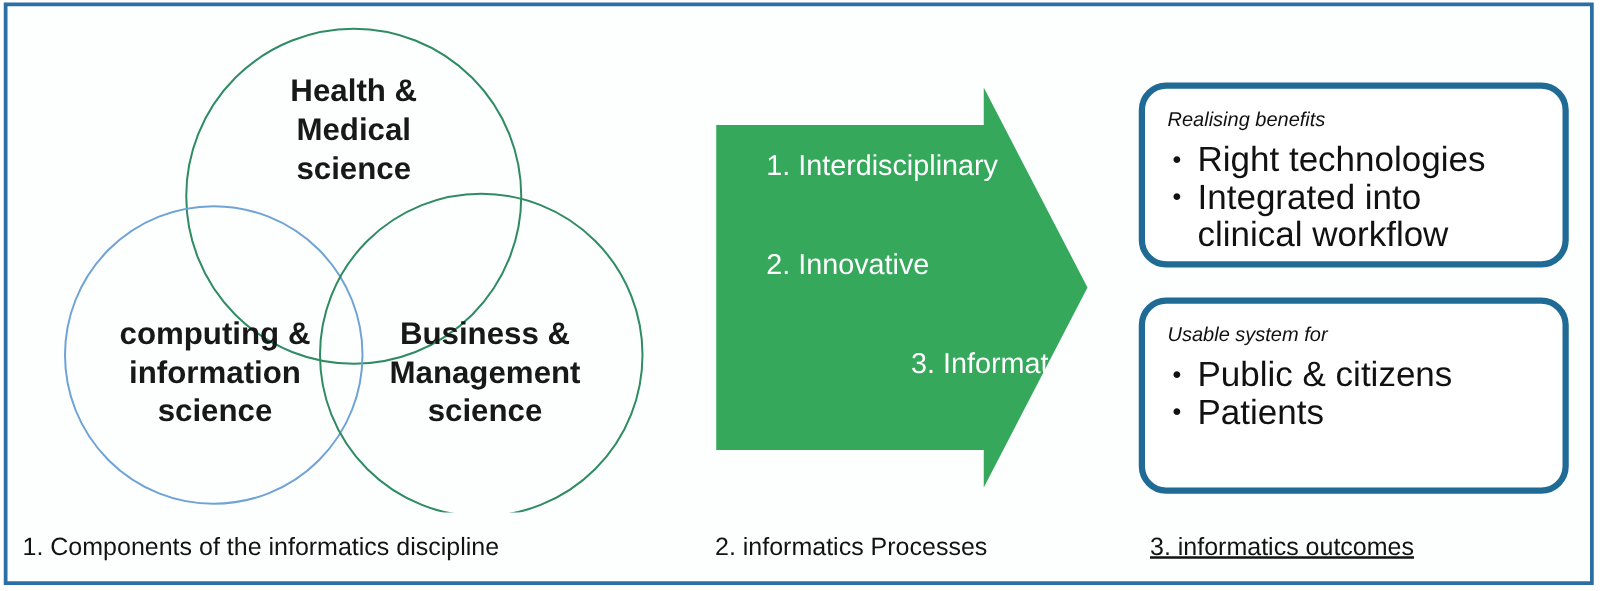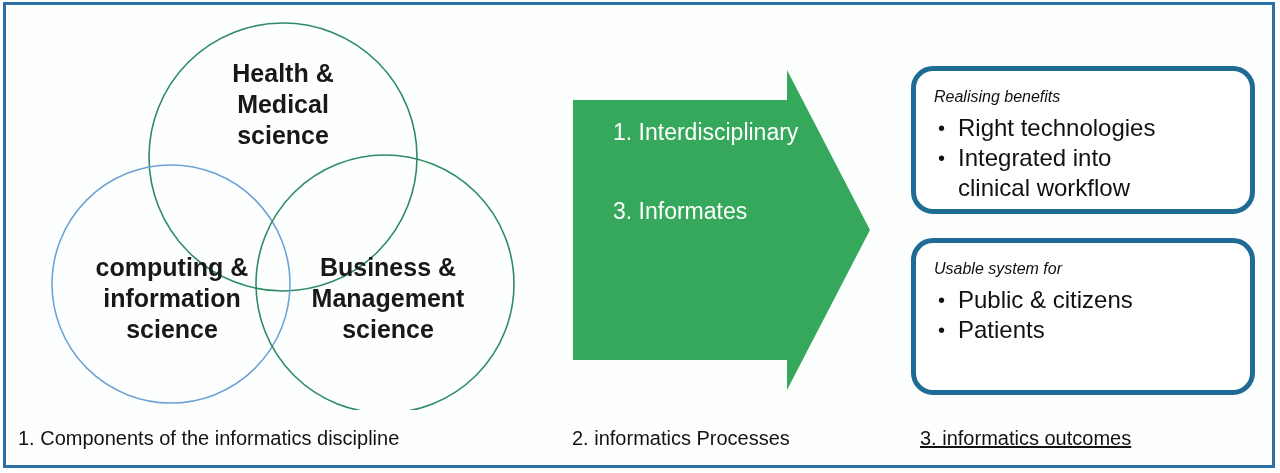--- a/index.html
+++ b/index.html
@@ -71,21 +71,21 @@
     width: 250px;
   }
   .arrow-item {
     color: #ffffff;
     font-size: 23px;
     line-height: 28px;
     margin-bottom: 51px;
     font-family: "Liberation Sans", sans-serif;
     white-space: nowrap;
   }
-  .arrow-item:last-child { margin-bottom: 0; }
+  .arrow-item:last-child { margin-bottom: 0; text-align: right; }
 
   
   .outcome-box {
     position: absolute;
     border: 5px solid #1F6B96;
     border-radius: 22px;
     background: #ffffff;
     box-sizing: border-box;
   }
   #outcome-box-1 { left: 911px; top: 66px;  width: 344px; height: 148px; }
@@ -98,21 +98,21 @@
     color: #111111;
     margin: 11px 0 2px 18px;
     font-family: "Liberation Sans", sans-serif;
   }
   .outcome-list {
     list-style: none;
     margin: 0;
     padding: 0 0 0 18px;
   }
   .outcome-list li {
-    font-size: 24px;
+    font-size: 28px;
     line-height: 30px;
     color: #111111;
     position: relative;
     padding-left: 24px;
     font-family: "Liberation Sans", sans-serif;
   }
   .outcome-list li.bulleted::before {
     content: "\2022";
     position: absolute;
     left: 4px;
@@ -157,20 +157,21 @@
 Management
 science</div>
   </div>
 
   <div id="arrow-wrap">
     <svg width="330" height="330" viewBox="0 0 330 330">
       <polygon points="13,30 227,30 227,0 310,160 227,320 227,290 13,290" fill="#35A85B"></polygon>
     </svg>
     <div id="arrow-text">
       <div class="arrow-item">1. Interdisciplinary</div>
+      <div class="arrow-item">2. Innovative</div>
       <div class="arrow-item">3. Informates</div>
     </div>
   </div>
 
   <div class="outcome-box" id="outcome-box-1">
     <div class="outcome-title">Realising benefits</div>
     <ul class="outcome-list">
       <li class="bulleted">Right technologies</li>
       <li class="bulleted">Integrated into</li>
       <li class="nobullet">clinical workflow</li>

